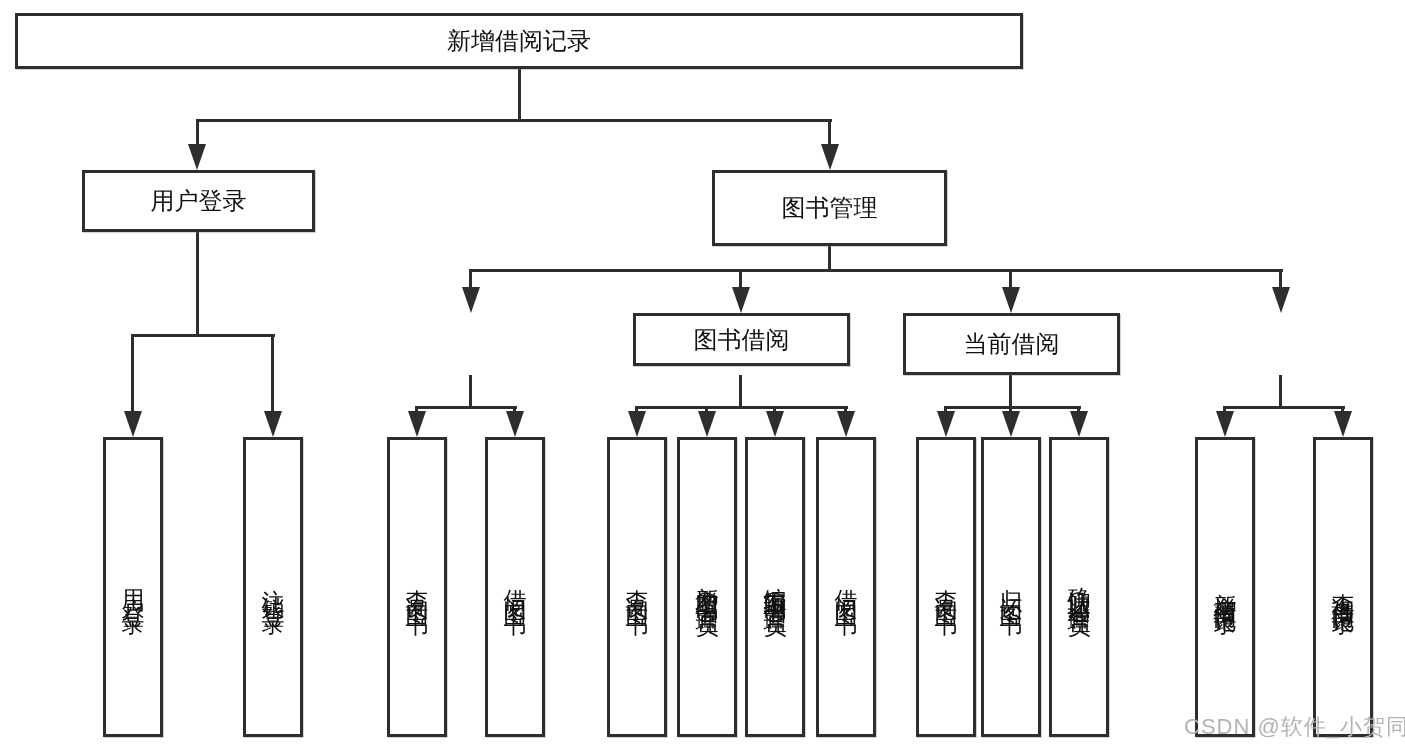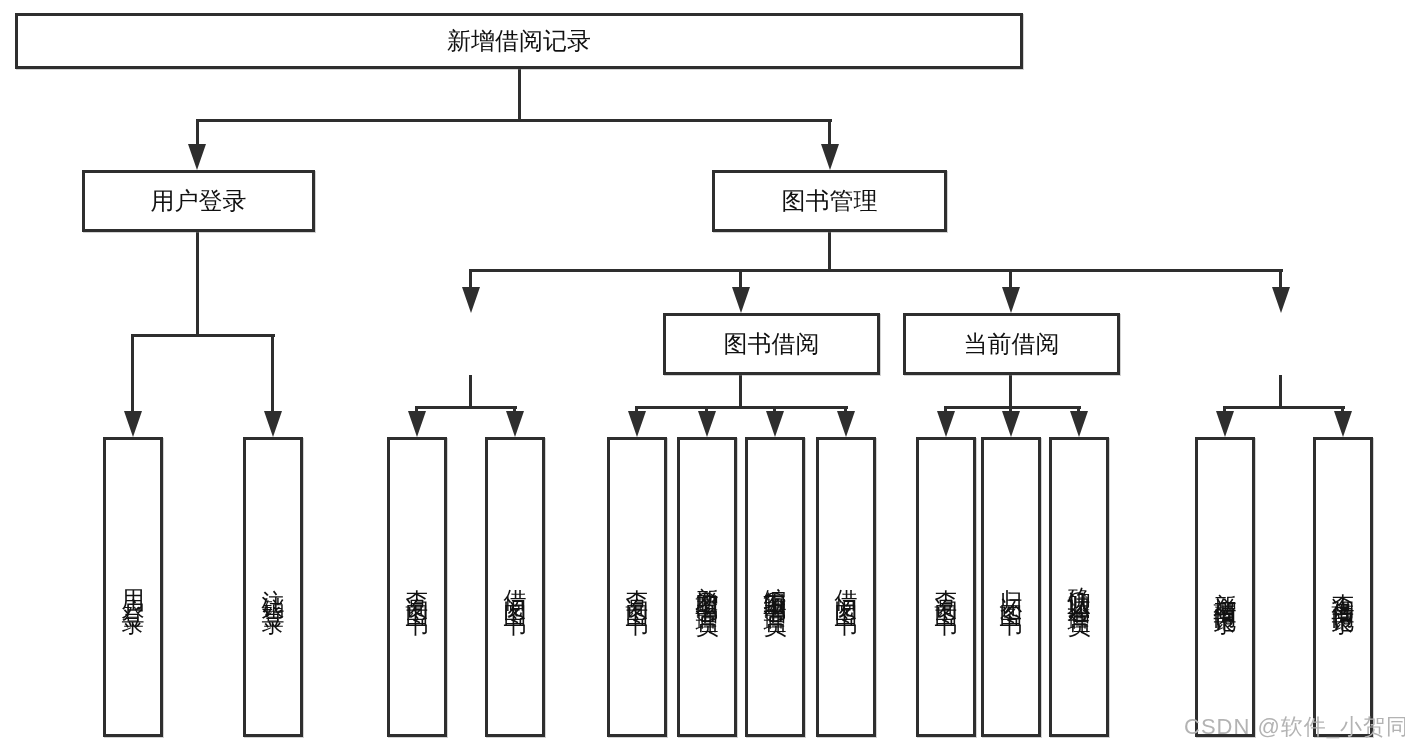--- a/index.html
+++ b/index.html
@@ -58,21 +58,21 @@
   <div class="node" style="left:15px;top:13px;width:1008px;height:56px;">新增借阅记录</div>
 
   <div class="vl" style="left:518px;top:69px;height:52px;"></div>
   <div class="hl" style="left:196px;top:119px;width:636px;"></div>
   <div class="vl" style="left:196px;top:119px;height:29px;"></div>
   <div class="arrow" style="left:188px;top:144px;"></div>
   <div class="vl" style="left:828px;top:119px;height:29px;"></div>
   <div class="arrow" style="left:821px;top:144px;"></div>
 
   <div class="node" style="left:82px;top:170px;width:233px;height:62px;">用户登录</div>
-  <div class="node" style="left:712px;top:170px;width:235px;height:62px;">图书管理</div>
+  <div class="node" style="left:712px;top:170px;width:235px;height:76px;">图书管理</div>
 
   <div class="vl" style="left:196px;top:232px;height:104px;"></div>
   <div class="hl" style="left:131px;top:334px;width:144px;"></div>
   <div class="vl" style="left:131px;top:334px;height:80px;"></div>
   <div class="arrow" style="left:124px;top:411px;"></div>
   <div class="vl" style="left:271px;top:334px;height:80px;"></div>
   <div class="arrow" style="left:264px;top:411px;"></div>
 
   <div class="node leaf" style="left:103px;top:437px;width:60px;height:300px;">用户登录</div>
   <div class="node leaf" style="left:243px;top:437px;width:60px;height:300px;">注销登录</div>
@@ -81,21 +81,21 @@
   <div class="hl" style="left:470px;top:269px;width:813px;"></div>
   <div class="vl" style="left:469px;top:269px;height:20px;"></div>
   <div class="arrow" style="left:462px;top:287px;"></div>
   <div class="vl" style="left:739px;top:269px;height:20px;"></div>
   <div class="arrow" style="left:732px;top:287px;"></div>
   <div class="vl" style="left:1009px;top:269px;height:20px;"></div>
   <div class="arrow" style="left:1002px;top:287px;"></div>
   <div class="vl" style="left:1279px;top:269px;height:20px;"></div>
   <div class="arrow" style="left:1272px;top:287px;"></div>
 
-  <div class="node" style="left:663px;top:313px;width:217px;height:62px;">图书借阅</div>
+  <div class="node" style="left:633px;top:313px;width:217px;height:53px;">图书借阅</div>
   <div class="node" style="left:903px;top:313px;width:217px;height:62px;">当前借阅</div>
 
   <div class="vl" style="left:469px;top:375px;height:33px;"></div>
   <div class="hl" style="left:415px;top:406px;width:102px;"></div>
   <div class="vl" style="left:415px;top:406px;height:8px;"></div>
   <div class="arrow" style="left:408px;top:411px;"></div>
   <div class="vl" style="left:513px;top:406px;height:8px;"></div>
   <div class="arrow" style="left:506px;top:411px;"></div>
 
   <div class="node leaf" style="left:387px;top:437px;width:60px;height:300px;">查询图书</div>

